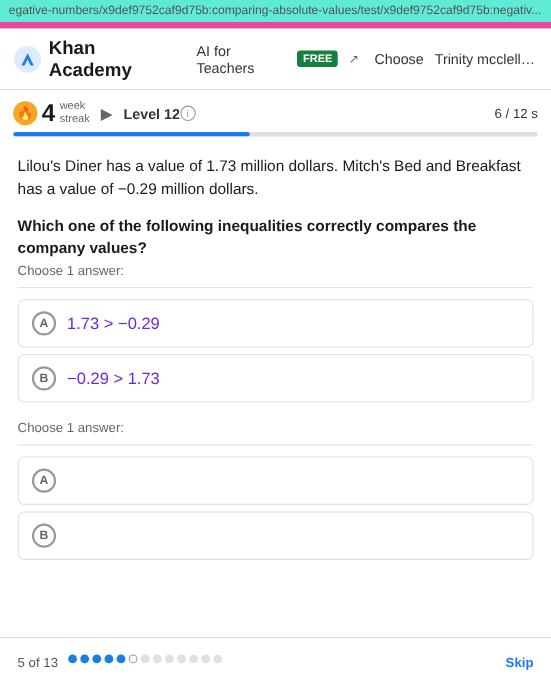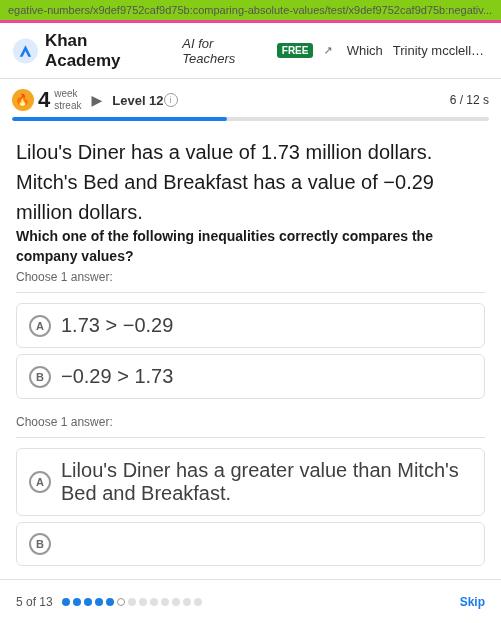--- a/index.html
+++ b/index.html
@@ -8,28 +8,28 @@
       width: 501px;
       height: 623px;
       overflow: hidden;
       background: #fff;
       font-size: 14px;
       color: #333;
     }
 
     
     .browser-bar {
-      background: #84cc16;
+      background: #5eead4;
       padding: 4px 8px;
       font-size: 11px;
       color: #555;
       white-space: nowrap;
       overflow: hidden;
       text-overflow: ellipsis;
-      border-bottom: 3px solid #ec4899;
+      border-bottom: 6px solid #ec4899;
     }
 
     
     .navbar {
       display: flex;
       align-items: center;
       padding: 0 12px;
       height: 56px;
       background: #fff;
       border-bottom: 1px solid #e0e0e0;
@@ -52,21 +52,20 @@
       font-size: 17px;
       font-weight: 700;
       color: #1a1a1a;
     }
 
     .nav-link {
       font-size: 13px;
       color: #333;
       font-weight: 500;
       cursor: pointer;
-      font-style: italic;
     }
 
     .free-badge {
       background: #15803d;
       color: #fff;
       font-size: 10px;
       font-weight: 700;
       padding: 2px 5px;
       border-radius: 3px;
       text-align: center;
@@ -191,23 +190,24 @@
     }
 
     
     .content {
       padding: 12px 16px;
       overflow-y: auto;
       height: calc(623px - 52px - 22px - 60px - 44px);
     }
 
     .problem-text {
-      font-size: 20px;
+      font-size: 14px;
       color: #1a1a1a;
       line-height: 1.5;
+      margin-bottom: 14px;
     }
 
     .question-text {
       font-size: 14px;
       font-weight: 700;
       color: #1a1a1a;
       line-height: 1.4;
       margin-bottom: 4px;
     }
 
@@ -244,22 +244,22 @@
       display: flex;
       align-items: center;
       justify-content: center;
       font-size: 11px;
       color: #666;
       font-weight: 600;
       flex-shrink: 0;
     }
 
     .option-text {
-      font-size: 20px;
-      color: #404040;
+      font-size: 15px;
+      color: #6d28d9;
     }
 
     .section-gap {
       margin-top: 16px;
     }
 
     
     .bottom-bar {
       position: absolute;
       bottom: 0;
@@ -269,21 +269,21 @@
       background: #fff;
       border-top: 1px solid #e0e0e0;
       display: flex;
       align-items: center;
       padding: 0 16px;
       justify-content: space-between;
     }
 
     .progress-dots {
       display: flex;
-      align-items: center;
+      align-items: flex-start;
       gap: 3px;
       font-size: 12px;
       color: #555;
     }
 
     .dot {
       width: 8px;
       height: 8px;
       border-radius: 50%;
       display: inline-block;
@@ -332,21 +332,21 @@
   <div class="logo-area">
     <svg class="logo-icon" viewBox="0 0 28 28">
       <circle cx="14" cy="14" r="13" fill="#1c7cee" opacity="0.15"></circle>
       <path d="M8 20 L14 8 L20 20 L17 20 L14 14 L11 20 Z" fill="#1c7cee"></path>
     </svg>
     <span class="logo-text">Khan Academy</span>
   </div>
   <span class="nav-link">AI for Teachers</span>
   <span class="free-badge">FREE</span>
   <span class="external-icon">↗</span>
-  <span class="donate-btn">Which</span>
+  <span class="donate-btn">Choose</span>
   <span class="user-name">Trinity mcclelland</span>
 </nav>
 
 <div class="progress-area">
   <div class="streak-level-row">
     <div class="streak-box">
       <div class="streak-icon">🔥</div>
       <span class="streak-number">4</span>
       <div class="streak-label">
         <div>week</div>
@@ -380,21 +380,20 @@
     <div class="option-circle">B</div>
     <span class="option-text">−0.29 &gt; 1.73</span>
   </div>
 
   <div class="section-gap">
     <p class="choose-label">Choose 1 answer:</p>
     <hr class="divider">
 
     <div class="answer-option">
       <div class="option-circle">A</div>
-      <span class="option-text">Lilou's Diner has a greater value than Mitch's Bed and Breakfast.</span>
     </div>
     <div class="answer-option">
       <div class="option-circle">B</div>
     </div>
   </div>
 </div>
 
 <div class="bottom-bar">
   <div class="progress-dots">
     <span class="page-num">5 of 13</span>

